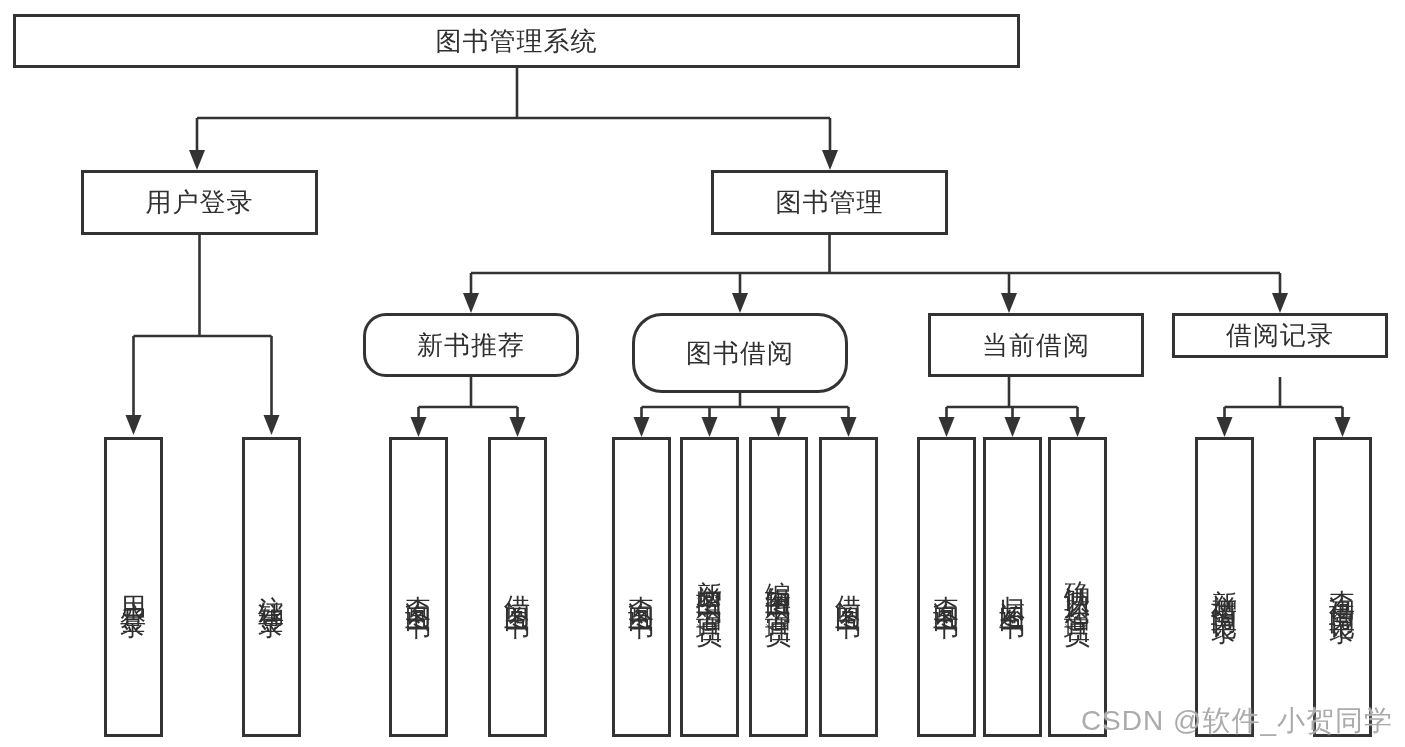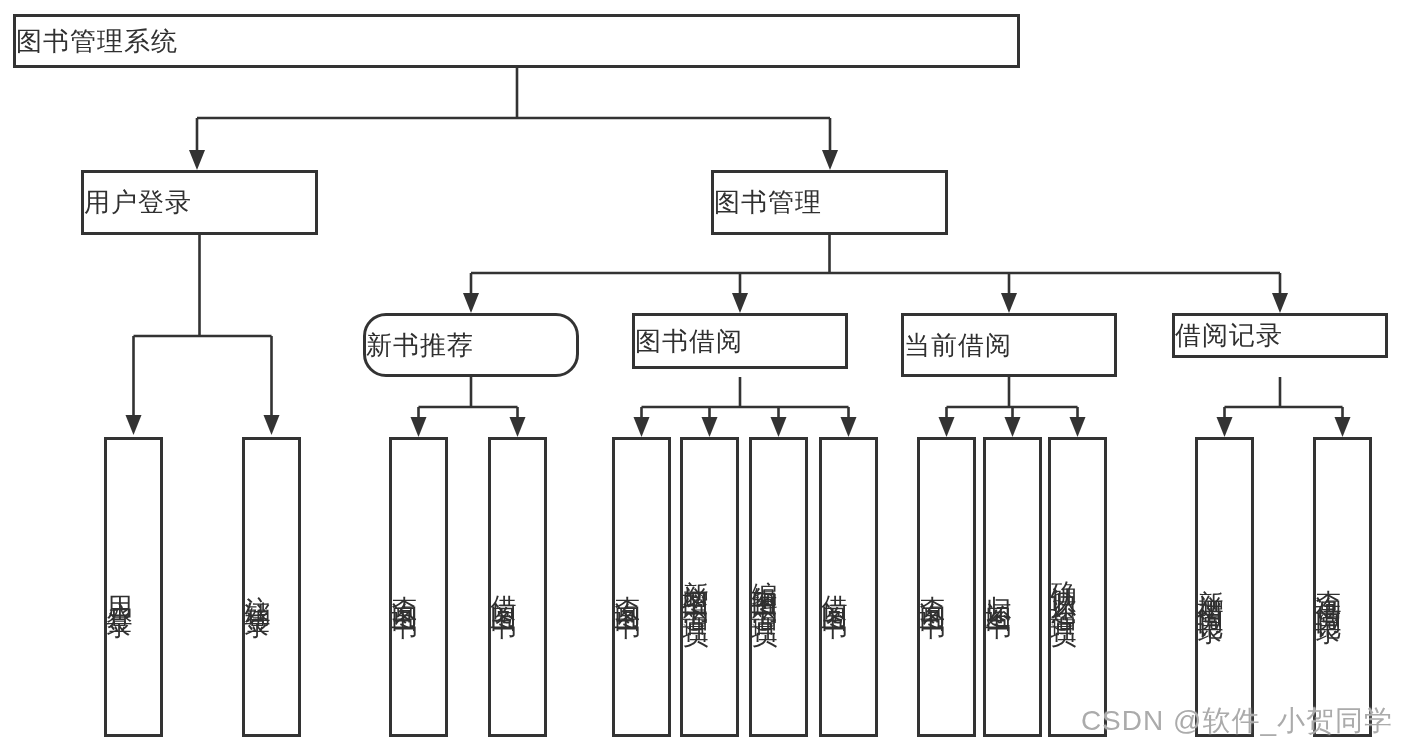--- a/index.html
+++ b/index.html
@@ -32,20 +32,21 @@
     fill: #333333;
     stroke: none;
   }
   .box {
     position: absolute;
     box-sizing: border-box;
     background: #ffffff;
     border: 3px solid #333333;
     display: flex;
     align-items: center;
+    justify-content: center;
     font-size: 26px;
     letter-spacing: 1px;
     color: #303030;
     text-align: center;
   }
   .vbox .vlabel {
     writing-mode: vertical-rl;
     letter-spacing: 6px;
     line-height: 1;
     font-size: 26px;
@@ -122,24 +123,24 @@
   <div class="box" style="left:81px; top:170px; width:237px; height:65px;">
     <span>用户登录</span>
   </div>
   <div class="box" style="left:711px; top:170px; width:237px; height:65px;">
     <span>图书管理</span>
   </div>
 
   <div class="box" style="left:363px; top:313px; width:216px; height:64px;border-radius:23px;">
     <span>新书推荐</span>
   </div>
-  <div class="box" style="left:632px; top:313px; width:216px; height:56px;">
+  <div class="box" style="left:632px; top:313px; width:216px; height:80px;border-radius:30px;">
     <span>图书借阅</span>
   </div>
-  <div class="box" style="left:901px; top:313px; width:216px; height:64px;">
+  <div class="box" style="left:928px; top:313px; width:216px; height:64px;">
     <span>当前借阅</span>
   </div>
   <div class="box" style="left:1172px; top:313px; width:216px; height:45px;">
     <span>借阅记录</span>
   </div>
 
   <div class="box vbox leaf" style="left:104px;">
     <span class="vlabel">用户登录</span>
   </div>
   <div class="box vbox leaf" style="left:242px;">

